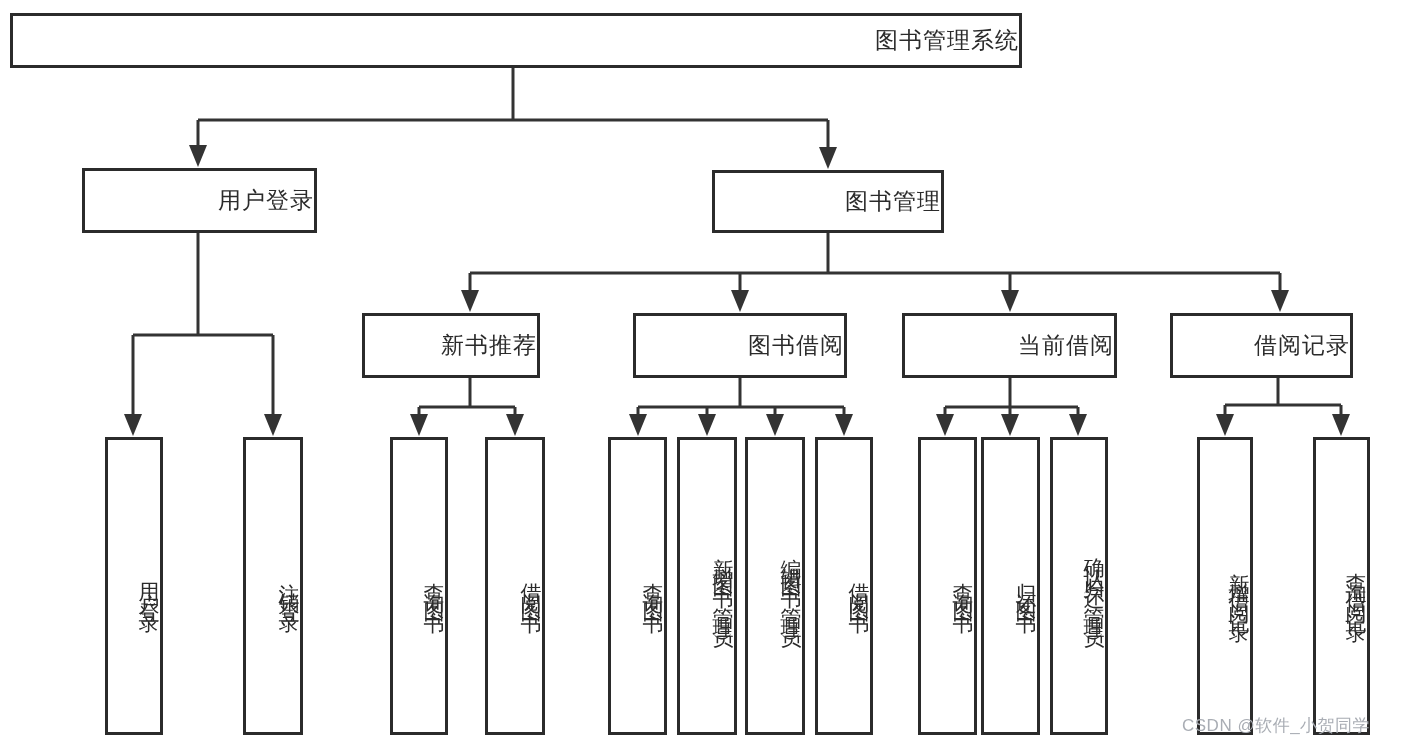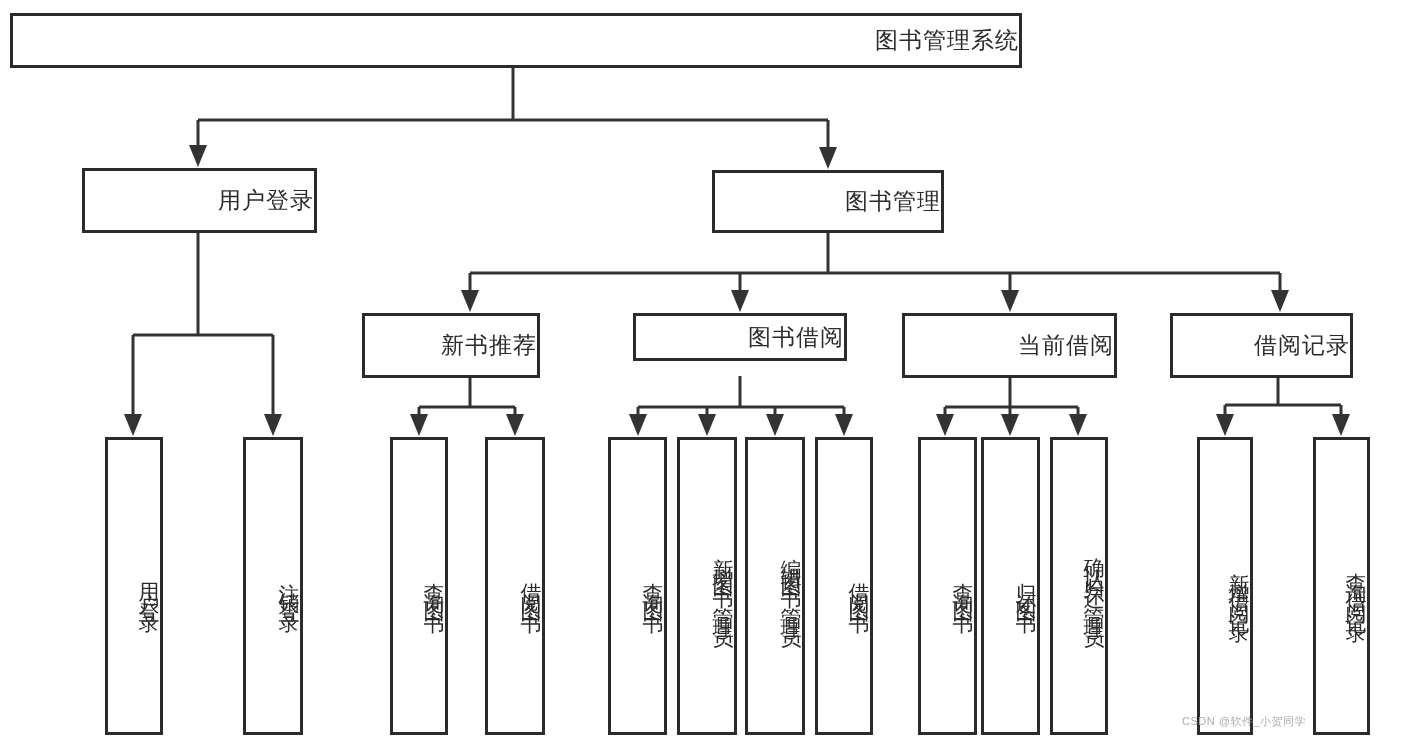--- a/index.html
+++ b/index.html
@@ -32,21 +32,21 @@
     font-size: 21px;
     letter-spacing: 10px;
     line-height: 1;
     white-space: nowrap;
   }
   .watermark {
     position: absolute;
     left: 1182px;
     top: 714px;
     z-index: 5;
-    font-size: 11px;
+    font-size: 17px;
     letter-spacing: 0.5px;
     color: var(--watermark, #a9adb4);
     white-space: nowrap;
   }
 </style>
 </head>
 <body>
 
 <div class="canvas">
 
@@ -123,21 +123,21 @@
   <div class="node" style="left:82px; top:168px; width:235px; height:65px;">
     <span class="hlabel">用户登录</span>
   </div>
   <div class="node" style="left:712px; top:170px; width:232px; height:63px;">
     <span class="hlabel">图书管理</span>
   </div>
 
   <div class="node" style="left:362px; top:313px; width:178px; height:65px;">
     <span class="hlabel">新书推荐</span>
   </div>
-  <div class="node" style="left:633px; top:313px; width:214px; height:48px;padding-left:31px;">
+  <div class="node" style="left:633px; top:313px; width:214px; height:65px;padding-left:31px;">
     <span class="hlabel">图书借阅</span>
   </div>
   <div class="node" style="left:902px; top:313px; width:215px; height:65px;">
     <span class="hlabel">当前借阅</span>
   </div>
   <div class="node" style="left:1170px; top:313px; width:183px; height:65px;">
     <span class="hlabel">借阅记录</span>
   </div>
 
   <div class="node" style="left:105px; top:437px; width:58px; height:298px;">

